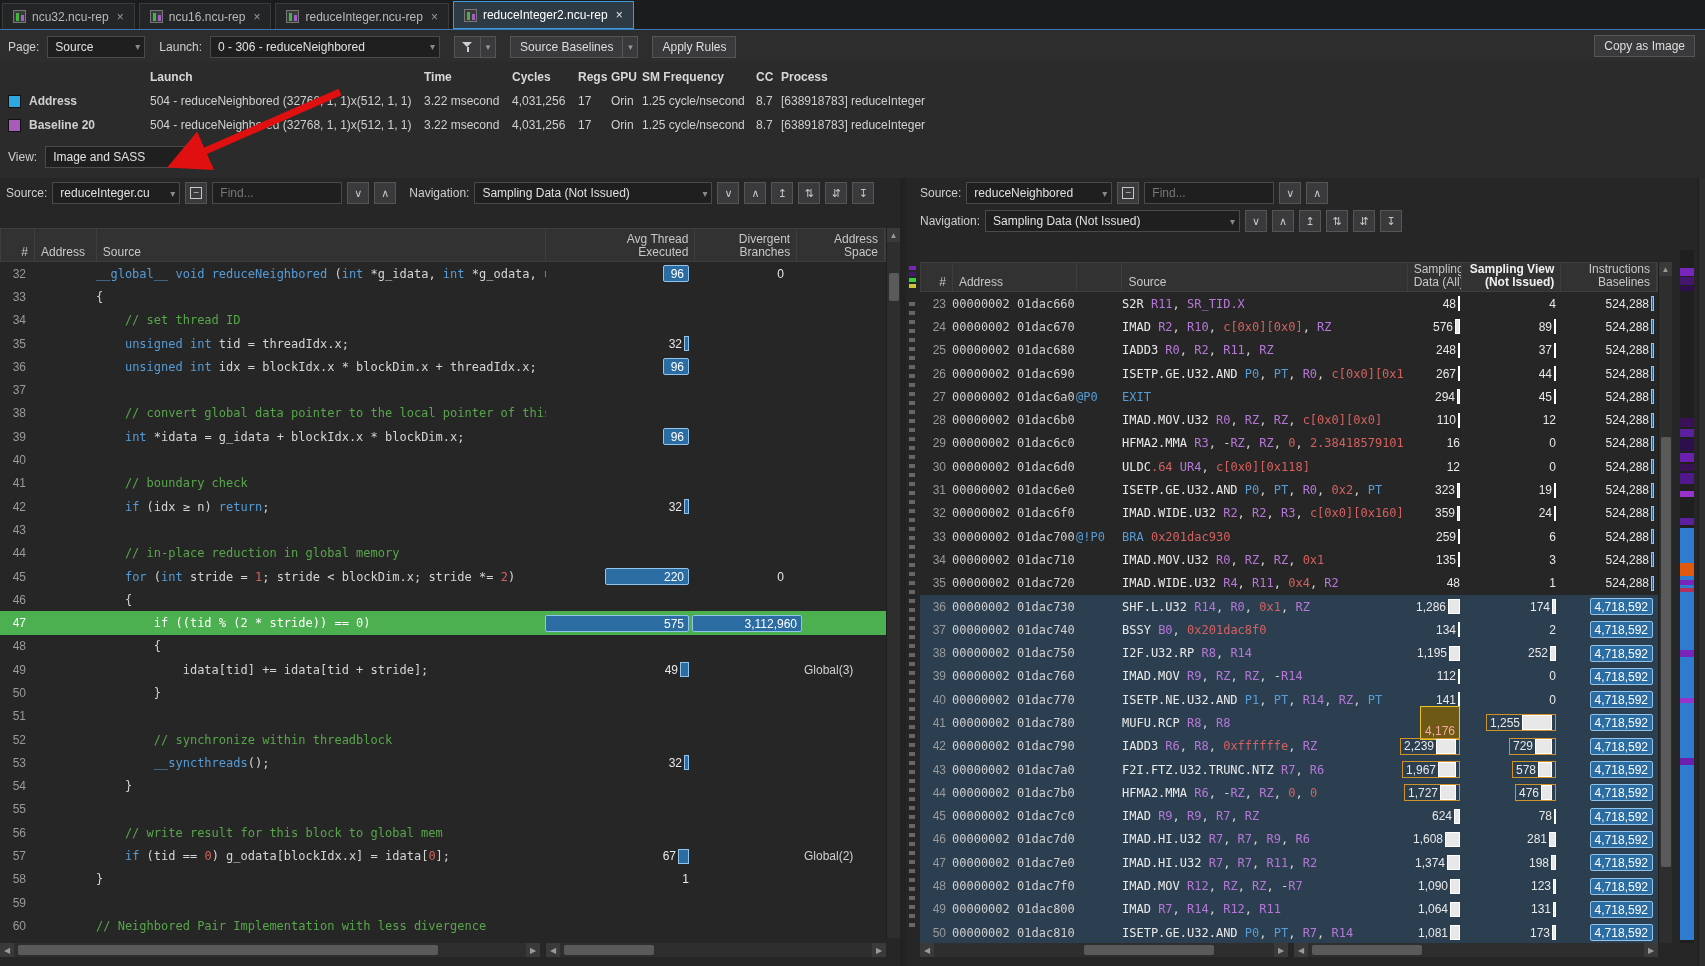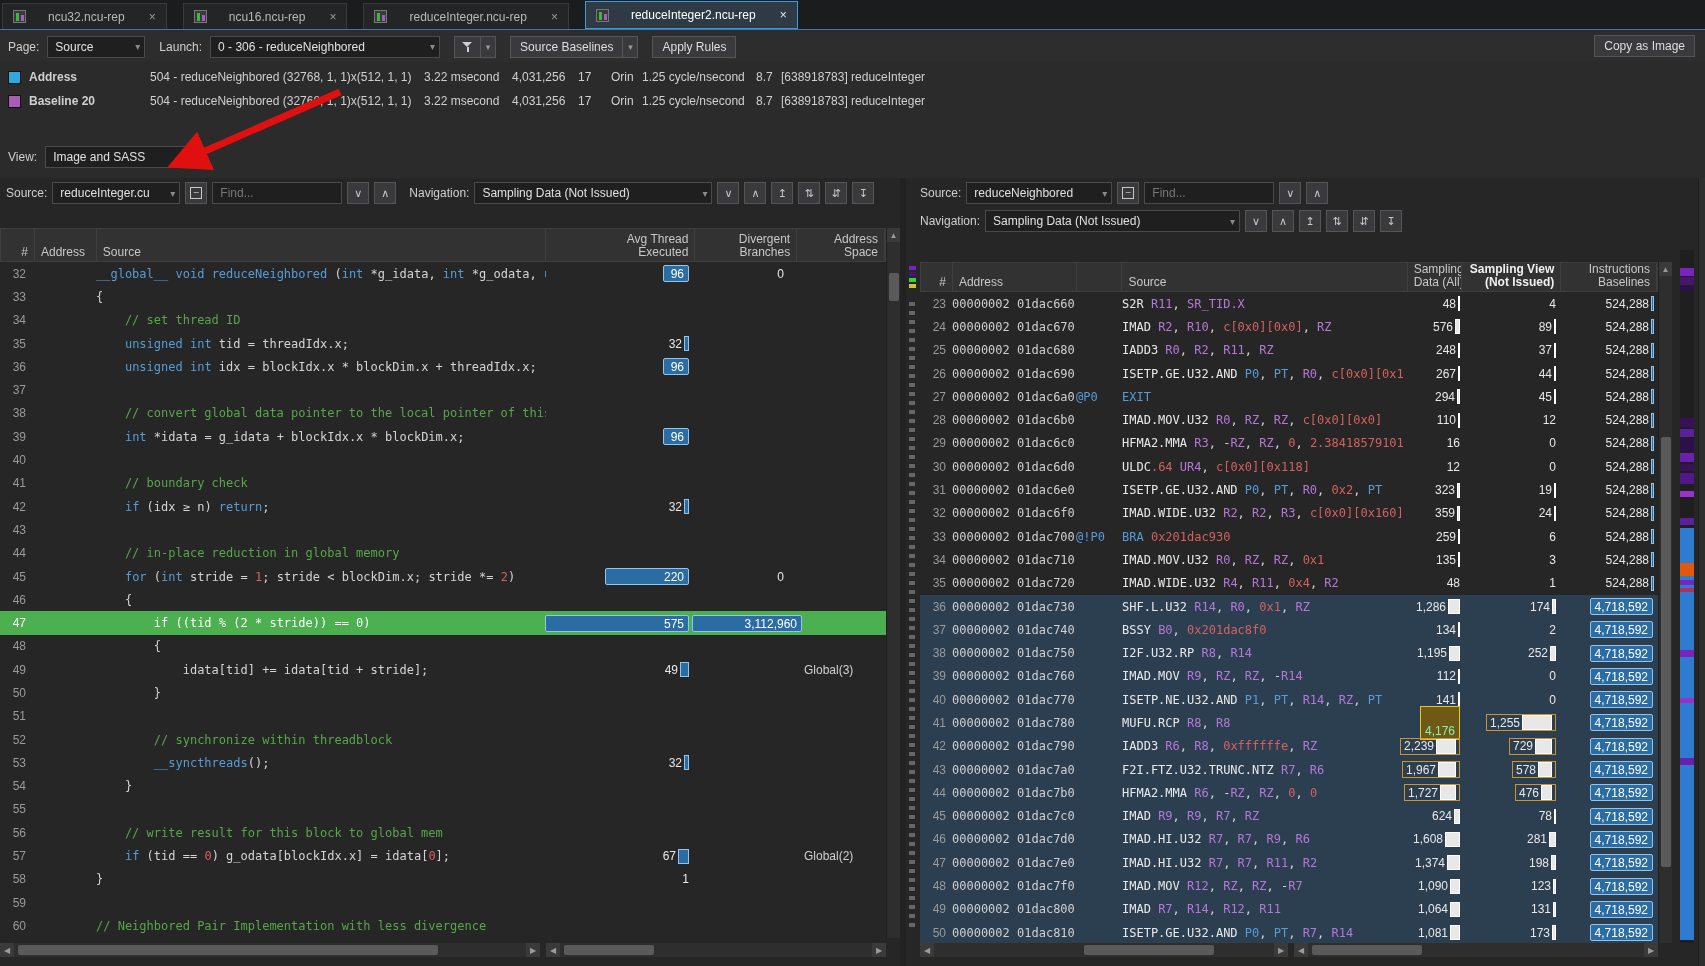--- a/index.html
+++ b/index.html
@@ -3,21 +3,21 @@
 <meta charset="utf-8">
 <style>
   * { margin:0; padding:0; box-sizing:border-box; }
   html,body { background:#1d1e20; }
   #app {
     position:relative; width:1705px; height:966px; overflow:hidden;
     background:#2b2b2b; font-family:"Liberation Sans", sans-serif; font-size:12px; color:#d0d0d0;
   }
   
   #tabbar { position:absolute; left:0; top:0; width:1705px; height:30px; background:#1b1c1e; border-bottom:1px solid #3c78b4; display:flex; align-items:flex-end; padding-left:2px; }
-  .tab { height:26px; display:flex; align-items:center; gap:22px; padding:0 10px; background:#242527; color:#b8b8b8; border:1px solid #3a3a3a; border-bottom:none; margin-right:16px; cursor:default; }
+  .tab { height:26px; display:flex; align-items:center; gap:6px; padding:0 10px; background:#242527; color:#b8b8b8; border:1px solid #3a3a3a; border-bottom:none; margin-right:4px; cursor:default; }
   .tab.active { background:#2e3a44; color:#fff; border:1px solid #3c9bdc; height:28px; }
   .rep-icon { width:13px; height:13px; background:#3a3a3c; border:1px solid #777; position:relative; display:inline-block; }
   .rep-icon:before { content:""; position:absolute; left:2px; top:2px; width:3px; height:8px; background:#41b441; }
   .rep-icon:after { content:""; position:absolute; left:7px; top:4px; width:3px; height:6px; background:#a85cc8; }
   .tab-close { color:#9a9a9a; font-size:12px; margin-left:2px; }
   .tab.active .tab-close { color:#e8e8e8; }
   
   #toolbar { position:absolute; left:0; top:31px; width:1705px; height:31px; background:#2d2d2d; display:flex; align-items:center; gap:8px; padding:0 8px; }
   .tlabel { color:#cfcfcf; }
   .combo { background:#1f1f1f; border:1px solid #4a4a4a; height:22px; display:flex; align-items:center; justify-content:space-between; padding:0 4px 0 7px; color:#e0e0e0; }
@@ -61,21 +61,21 @@
   .lnum { color:#9a9a9a; text-align:right; flex:none; }
   .code { font-family:"DejaVu Sans Mono", monospace; font-size:12px; overflow:hidden; white-space:pre; flex:none; }
   .tk-kw{color:#569cd6;} .tk-cm{color:#57a64a;} .tk-num{color:#d4615f;} .tk-pl{color:#d4d4d4;}
   .tk-op{color:#e8e8e8;} .tk-reg{color:#b678d8;} .tk-pred{color:#569cd6;} .tk-br{color:#569cd6;}
   .ncell { display:flex; align-items:center; justify-content:flex-end; flex:none; overflow:visible; font-family:"Liberation Sans", sans-serif; }
   .nval { color:#e8e8e8; }
   .bluebox { background:#2b6ca3; border:1px solid #93c4ec; border-radius:2px; color:#fff; text-align:right; padding:0 4px; height:17px; line-height:16px; flex:none; }
   .bar { height:15px; flex:none; margin-left:2px; }
   .bar-w { background:#e8e8e8; border:1px solid #fff; }
   .bar-b { background:#2b6ca3; border:1px solid #93c4ec; }
-  .hot1 { background:#6e5a14; border:1px solid #e8c32a; color:#86efac; padding:16px 4px; height:17px; line-height:16px; }
+  .hot1 { background:#6e5a14; border:1px solid #e8c32a; color:#fca5a5; padding:16px 4px; height:17px; line-height:16px; }
   .hot2 { border:1px solid #d0922a; padding:0 3px; height:17px; display:flex; align-items:center; color:#e8e8e8; }
   
   .vscroll { position:absolute; width:14px; background:#2e2e2e; border-left:1px solid #1e1e1e; }
   .vs-arrow { height:14px; display:flex; align-items:center; justify-content:center; color:#9a9a9a; font-size:8px; background:#3a3a3a; }
   .vs-handle { position:absolute; left:2px; width:10px; background:#5a5a5a; border-radius:2px; }
   .hscroll { position:absolute; height:14px; background:#2e2e2e; display:flex; align-items:center; }
   .hs-arrow { width:14px; height:14px; display:flex; align-items:center; justify-content:center; color:#9a9a9a; font-size:8px; background:#3a3a3a; flex:none; }
   .hs-track { position:relative; flex:1; height:14px; }
   .hs-handle { position:absolute; top:2px; height:10px; background:#5a5a5a; border-radius:2px; }
   .heat-strip { position:absolute; background:#1f1f1f; }
@@ -137,20 +137,31 @@
     </div>
     <div class="btn" style="margin-left:6px">
         <span>Apply Rules</span>
       </div>
     <div class="btn" id="copy-image" style="position:absolute; right:10px; top:4px">
         <span>Copy as Image</span>
       </div>
   </div>
 
   <div id="baselines">
+      <div class="b-row b-head">
+        <div class="b-c b-name"></div>
+        <div class="b-c b-launch">Launch</div>
+        <div class="b-c b-time">Time</div>
+        <div class="b-c b-cyc">Cycles</div>
+        <div class="b-c b-regs">Regs</div>
+        <div class="b-c b-gpu">GPU</div>
+        <div class="b-c b-smf">SM Frequency</div>
+        <div class="b-c b-cc">CC</div>
+        <div class="b-c b-proc">Process</div>
+      </div>
       <div class="b-row">
         <div class="b-c b-name">
           <span class="swatch" style="background: rgb(45, 168, 224);"></span>
           <span>Address</span>
         </div>
         <div class="b-c b-launch">504 - reduceNeighbored (32768, 1, 1)x(512, 1, 1)</div>
         <div class="b-c b-time">3.22 msecond</div>
         <div class="b-c b-cyc">4,031,256</div>
         <div class="b-c b-regs">17</div>
         <div class="b-c b-gpu">Orin</div>

